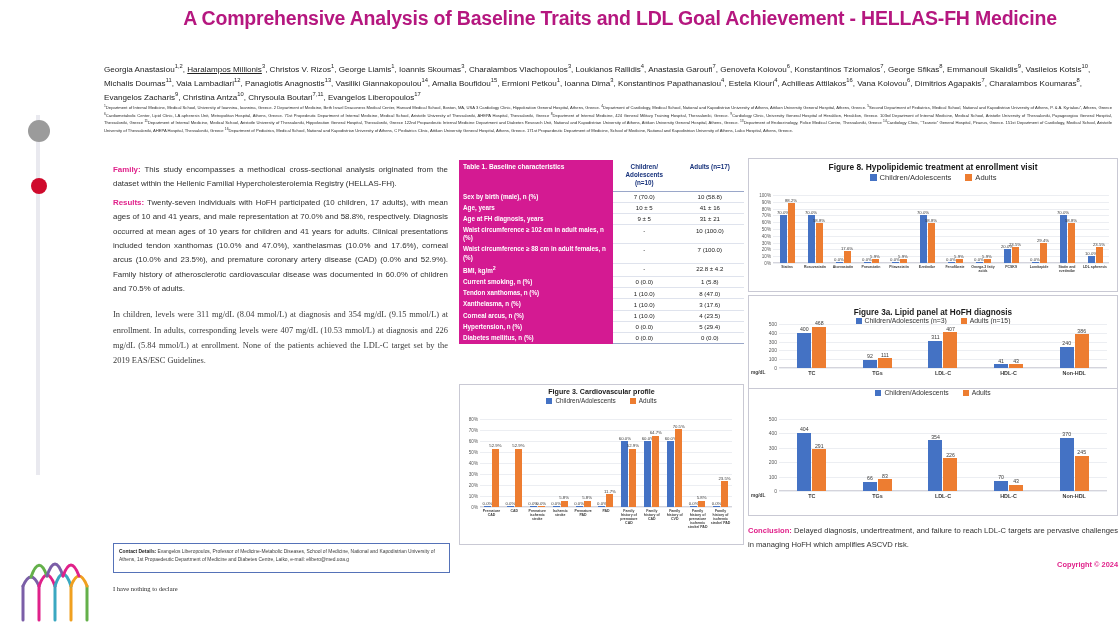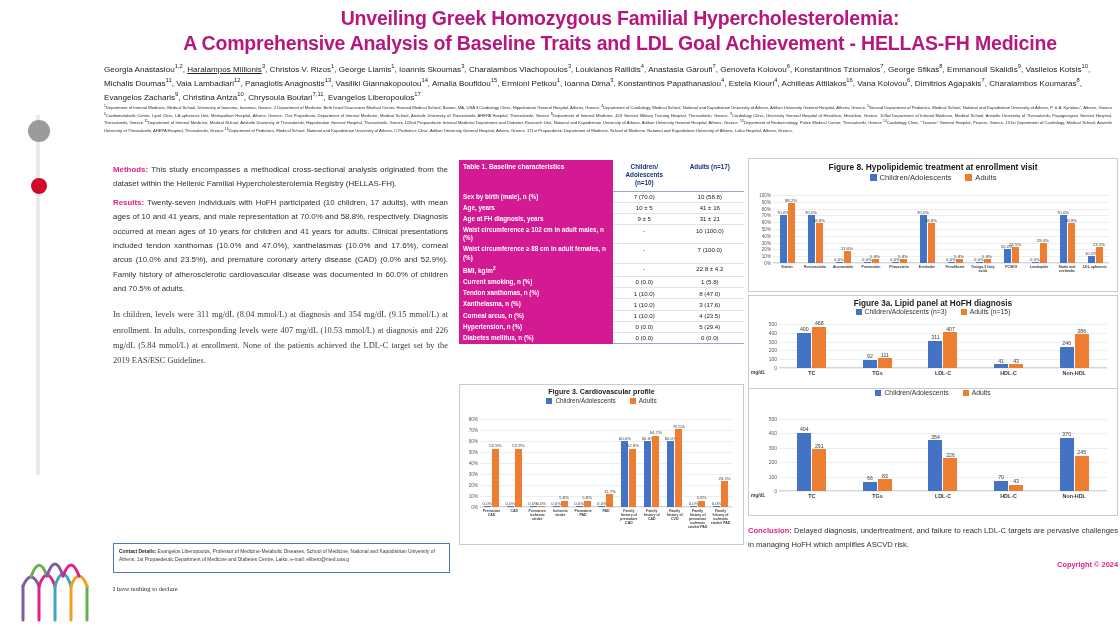--- a/index.html
+++ b/index.html
@@ -111,21 +111,21 @@
   
   #fig2 { left:748px; top:158px; width:370px; height:134px; }
   #fig2 .ptitle { font-size:8.4px; margin-top:3px; }
   #fig2 .legend { margin-top:1px; }
   #fig2 .legend .lt { font-size:7.6px; }
   #fig2 .legend .sw { width:7px; height:7px; }
 
   
   #fig3a { left:748px; top:295px; width:370px; height:96px; }
   #fig3b { left:748px; top:388px; width:370px; height:128px; }
-  #fig3a .ptitle, #fig3b .ptitle { font-size:8.2px; margin-top:3px; }
+  #fig3a .ptitle, #fig3b .ptitle { font-size:8.2px; margin-top:12px; }
   #fig3a .legend .lt, #fig3b .legend .lt { font-size:6.8px; }
   #fig3a .bar, #fig3b .bar { width:13px; }
   #fig3a .dval, #fig3b .dval { font-size:5.2px; }
   #fig3a .xlab, #fig3b .xlab { font-size:5.4px; }
   #fig3a .ytick, #fig3b .ytick { font-size:5px; }
   .ylabel-unit { position:absolute; font-size:4.8px; color:#3a3a3a; font-weight:bold; }
 
   
   .conclusion {
     position:absolute; left:748px; top:524px; width:370px;
@@ -154,31 +154,30 @@
     <path d="M34 52 Q42 30 50 52" stroke="#e0218a"></path>
     <path d="M50 52 Q58 28 66 52" stroke="#3aa8c1"></path>
     <path d="M66 52 Q74 32 82 52" stroke="#f0a020"></path>
     <path d="M26 43 Q34 20 42 42" stroke="#64b04a"></path>
     <path d="M42 42 Q50 18 58 42" stroke="#7b5ea7"></path>
     <path d="M58 42 Q66 20 74 42" stroke="#e0218a"></path>
   </g>
 </svg>
 
 <div class="title">
-  <span>Unveiling Greek Homozygous Familial Hypercholesterolemia:</span>
   <span class="l2">A Comprehensive Analysis of Baseline Traits and LDL Goal Achievement - HELLAS-FH Medicine</span>
 </div>
 
 <div class="authors">Georgia Anastasiou<sup>1,2</sup>, <span class="u">Haralampos Millionis</span><sup>3</sup>, Christos V. Rizos<sup>1</sup>, George Liamis<sup>1</sup>, Ioannis Skoumas<sup>3</sup>, Charalambos Vlachopoulos<sup>3</sup>, Loukianos Rallidis<sup>4</sup>, Anastasia Garoufi<sup>7</sup>, Genovefa Kolovou<sup>6</sup>, Konstantinos Tziomalos<sup>7</sup>, George Sfikas<sup>8</sup>, Emmanouil Skalidis<sup>9</sup>, Vasileios Kotsis<sup>10</sup>, Michalis Doumas<sup>11</sup>, Vaia Lambadiari<sup>12</sup>, Panagiotis Anagnostis<sup>13</sup>, Vasiliki Giannakopoulou<sup>14</sup>, Amalia Boufidou<sup>15</sup>, Ermioni Petkou<sup>1</sup>, Ioanna Dima<sup>3</sup>, Konstantinos Papathanasiou<sup>4</sup>, Estela Kiouri<sup>4</sup>, Achilleas Attilakos<sup>16</sup>, Vana Kolovou<sup>6</sup>, Dimitrios Agapakis<sup>7</sup>, Charalambos Koumaras<sup>8</sup>, Evangelos Zacharis<sup>9</sup>, Christina Antza<sup>10</sup>, Chrysoula Boutari<sup>7,11</sup>, Evangelos Liberopoulos<sup>17</sup></div>
 
 <div class="affils"><sup>1</sup>Department of Internal Medicine, Medical School, University of Ioannina, Ioannina, Greece. 2 Department of Medicine, Beth Israel Deaconess Medical Center, Harvard Medical School, Boston, MA, USA 3 Cardiology Clinic, Hippokration General Hospital, Athens, Greece. <sup>4</sup>Department of Cardiology, Medical School, National and Kapodistrian University of Athens, Attikon University General Hospital, Athens, Greece. <sup>5</sup>Second Department of Pediatrics, Medical School, National and Kapodistrian University of Athens, P. &amp; A. Kyriakou", Athens, Greece <sup>6</sup>Cardiometabolic Center, Lipid Clinic, LA apheresis Unit, Metropolitan Hospital, Athens, Greece. 71st Propedeutic Department of Internal Medicine, Medical School, Aristotle University of Thessaloniki, AHEPA Hospital, Thessaloniki, Greece <sup>8</sup>Department of Internal Medicine, 424 General Military Training Hospital, Thessaloniki, Greece. <sup>9</sup>Cardiology Clinic, University General Hospital of Heraklion, Heraklion, Greece. 103rd Department of Internal Medicine, Medical School, Aristotle University of Thessaloniki, Papageorgiou General Hospital, Thessaloniki, Greece <sup>11</sup>Department of Internal Medicine, Medical School, Aristotle University of Thessaloniki, Hippokration General Hospital, Thessaloniki, Greece 122nd Propaedeutic Internal Medicine Department and Diabetes Research Unit, National and Kapodistrian University of Athens, Attikon University General Hospital, Athens, Greece. <sup>13</sup>Department of Endocrinology, Police Medical Centre, Thessaloniki, Greece <sup>14</sup>Cardiology Clinic, "Tzaneio" General Hospital, Piraeus, Greece. 151st Department of Cardiology, Medical School, Aristotle University of Thessaloniki, AHEPA Hospital, Thessaloniki, Greece <sup>16</sup>Department of Pediatrics, Medical School, National and Kapodistrian University of Athens, C Pediatrics Clinic, Attikon University General Hospital, Athens, Greece. 171st Propaedeutic Department of Medicine, School of Medicine, National and Kapodistrian University of Athens, Laiko Hospital, Athens, Greece.</div>
 
 <div class="body-col">
   <div class="para">
-    <span class="lbl">Methods:</span><span> This study encompasses a methodical cross-sectional analysis originated from the dataset within the Hellenic Familial Hypercholesterolemia Registry (HELLAS-FH).</span>
+    <span class="lbl">Family:</span><span> This study encompasses a methodical cross-sectional analysis originated from the dataset within the Hellenic Familial Hypercholesterolemia Registry (HELLAS-FH).</span>
   </div>
   <div class="para">
     <span class="lbl">Results:</span><span> Twenty-seven individuals with HoFH participated (10 children, 17 adults), with mean ages of 10 and 41 years, and male representation at 70.0% and 58.8%, respectively. Diagnosis occurred at mean ages of 10 years for children and 41 years for adults. Clinical presentations included tendon xanthomas (10.0% and 47.0%), xanthelasmas (10.0% and 17.6%), corneal arcus (10.0% and 23.5%), and premature coronary artery disease (CAD) (0.0% and 52.9%). Family history of atherosclerotic cardiovascular disease was documented in 60.0% of children and 70.5% of adults.</span>
   </div>
   <div class="para serif" style="margin-top:11px;">In children, levels were 311 mg/dL (8.04 mmol/L) at diagnosis and 354 mg/dL (9.15 mmol/L) at enrollment. In adults, corresponding levels were 407 mg/dL (10.53 mmol/L) at diagnosis and 226 mg/dL (5.84 mmol/L) at enrollment. None of the patients achieved the LDL-C target set by the 2019 EAS/ESC Guidelines.</div>
 </div>
 
 <div class="contact">
   <b>Contact Details:</b><span> Evangelos Liberopoulos, Professor of Medicine-Metabolic Diseases, School of Medicine, National and Kapodistrian University of Athens, 1st Propaedeutic Department of Medicine and Diabetes Centre, Laiko, e-mail: elibero@med.uoa.g</span>
 </div>

